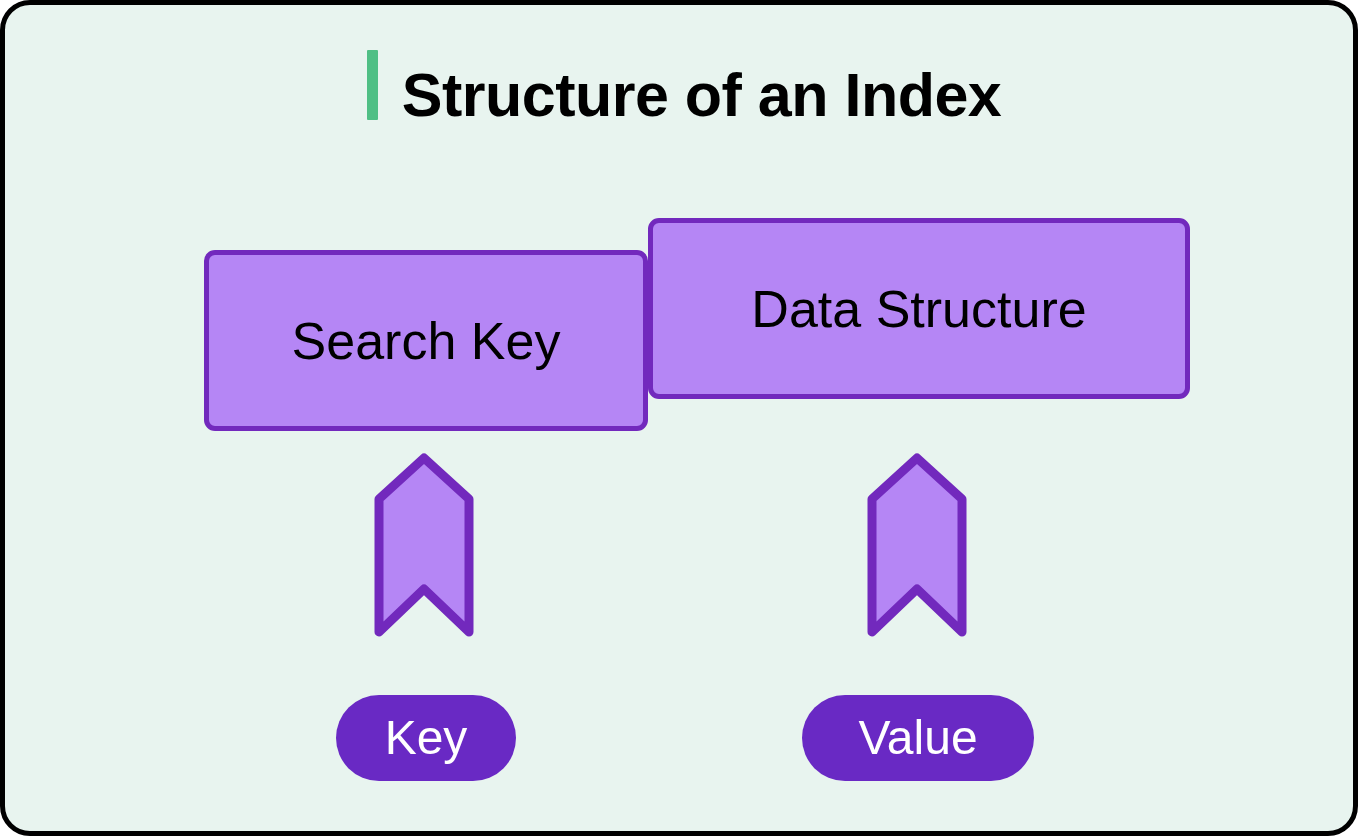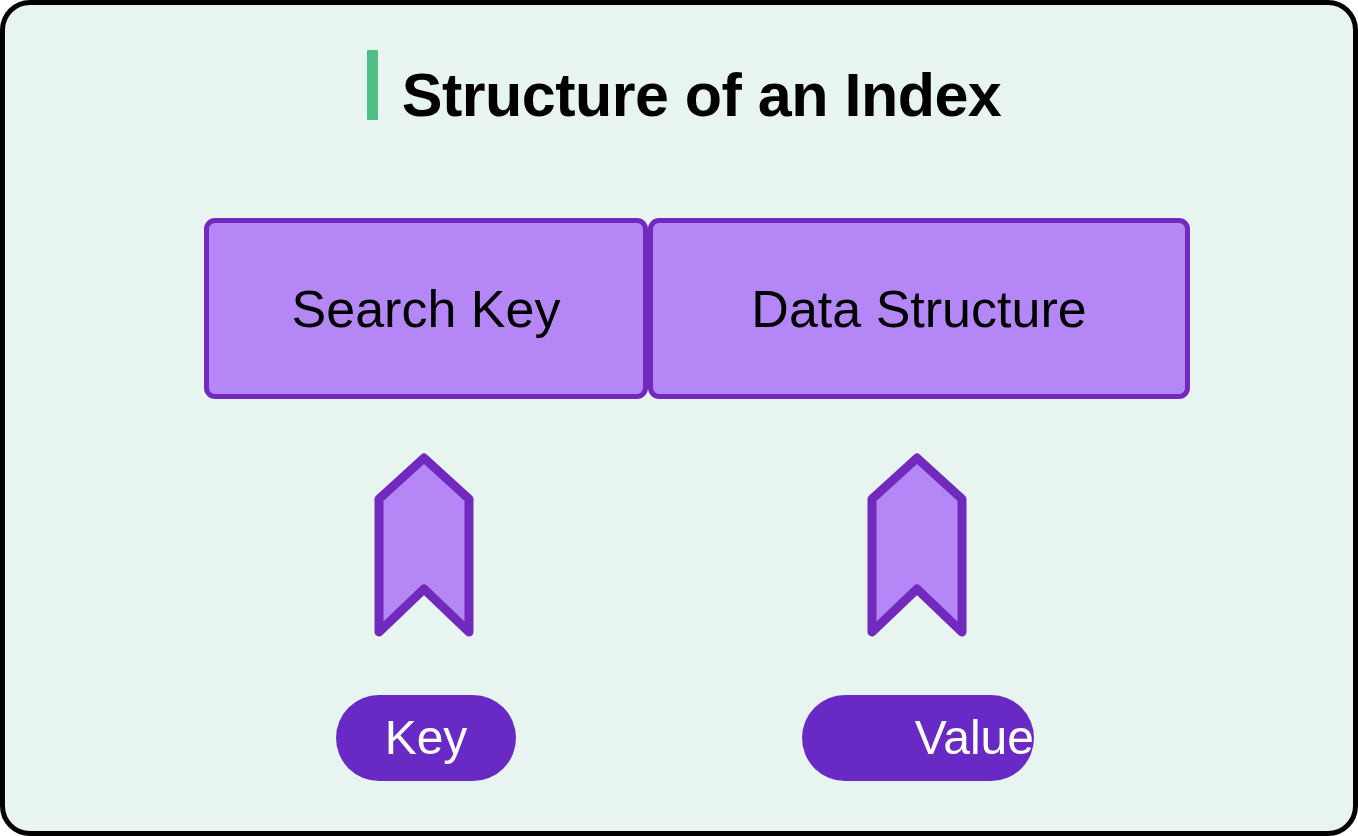--- a/index.html
+++ b/index.html
@@ -70,21 +70,21 @@
   .index-cell {
     box-sizing: border-box;
     background: #b586f5;
     border: 5px solid #7229bd;
     border-radius: 11px;
     display: flex;
     align-items: center;
     justify-content: center;
     height: 181px;
   }
-  .index-cell.left  { width: 444px; }
+  .index-cell.left  { width: 444px; margin-top: 32px; }
   .index-cell.right { width: 542px; }
   .index-cell-label {
     font-size: 52px;
     font-weight: 400;
     color: #000000;
     line-height: 1;
     white-space: nowrap;
   }
 
   
@@ -116,21 +116,21 @@
     position: absolute;
     top: 0px;
     height: 86px;
     background: #6929c4;
     border-radius: 43px;
     display: flex;
     align-items: center;
     justify-content: center;
   }
   .pill.key   { left: 331px; width: 180px; }
-  .pill.value { left: 797px; width: 232px; justify-content: flex-end; }
+  .pill.value { left: 797px; width: 232px; }
   .pill-label {
     font-size: 48px;
     font-weight: 400;
     color: #ffffff;
     line-height: 1;
     white-space: nowrap;
   }
 </style>
 </head>
 <body>

